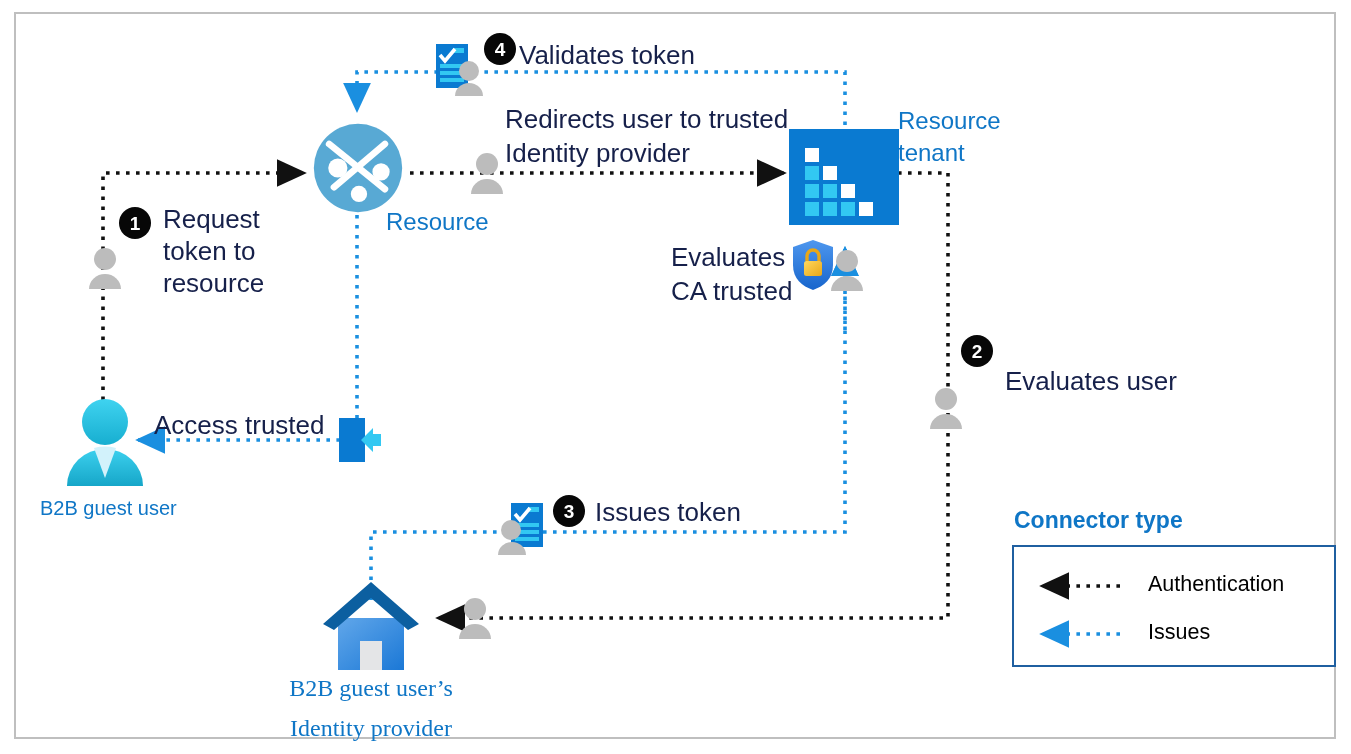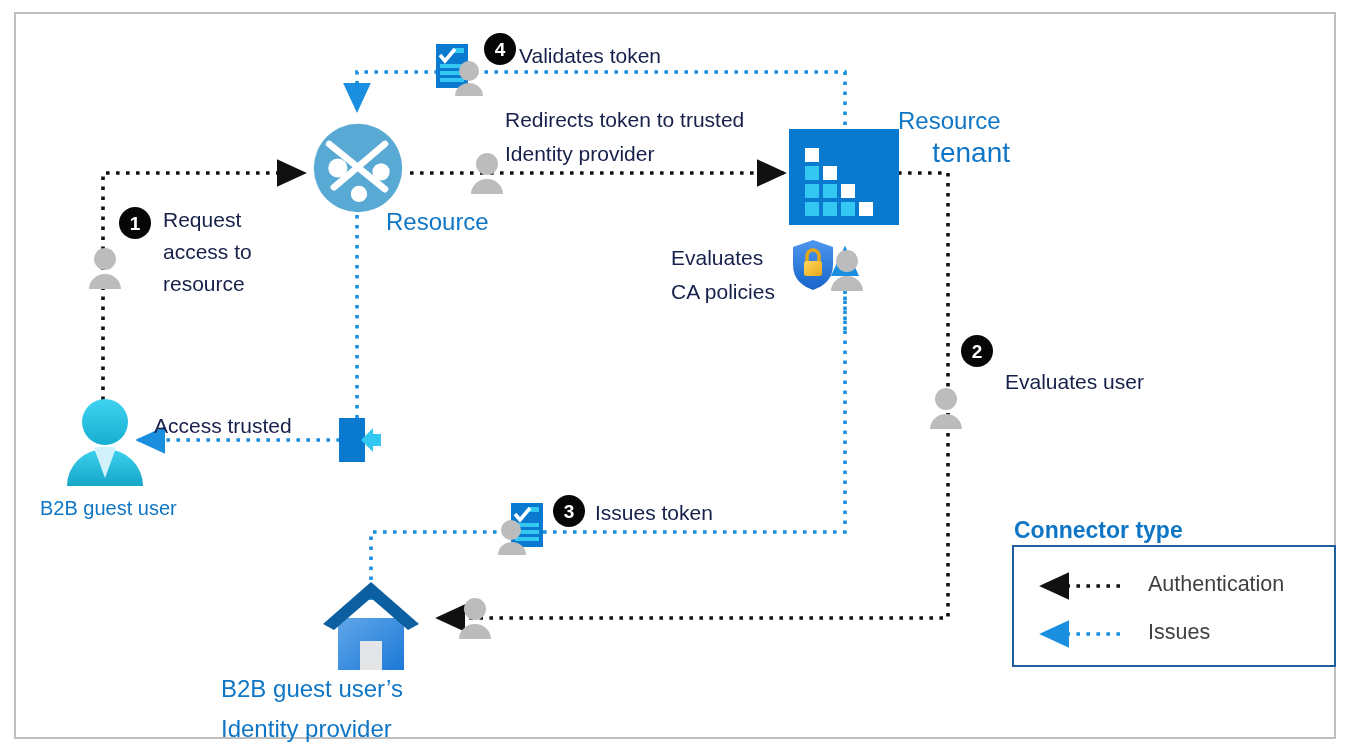--- a/index.html
+++ b/index.html
@@ -14,26 +14,26 @@
     position:absolute;left:14px;top:12px;
     width:1322px;height:727px;
     border:2px solid #bfbfbf;
     box-sizing:border-box;
   }
   svg.layer{position:absolute;left:0;top:0;width:1351px;height:754px;pointer-events:none;}
   .lbl{
     position:absolute;
     color:#16204a;
     font-family:"Liberation Sans", sans-serif;
-    font-size:21px;
+    font-size:26px;
     line-height:29px;
     white-space:pre;
   }
   .lbl.blue{color:#0f76c6;}
-  .lbl.center{}
+  .lbl.center{text-align:center;font-family:Liberation Serif, serif;}
   .step{
     position:absolute;
     width:32px;height:32px;border-radius:50%;
     background:#070707;color:#ffffff;
     font-family:"Liberation Sans", sans-serif;
     font-size:19px;font-weight:bold;
     display:flex;align-items:center;justify-content:center;
     line-height:1;
   }
   .icon{position:absolute;}
@@ -42,25 +42,24 @@
     border:2px solid #1f5fa0;
     background:#ffffff;
     box-sizing:border-box;
   }
   .legend-title{
     position:absolute;
     color:#0f76c6;
     font-size:23px;font-weight:bold;
     font-family:"Liberation Sans", sans-serif;
     white-space:pre;
-    margin-top:10px;
   }
   .legend-label{
     position:absolute;
-    color:#404040;font-size:21.5px;
+    color:#000000;font-size:21.5px;
     font-family:"Liberation Sans", sans-serif;
     white-space:pre;
   }
 </style>
 </head>
 <body>
 
 <div id="canvas">
 
   <div id="frame"></div>
@@ -234,34 +233,34 @@
     <rect x="38" y="63" width="22" height="29" fill="#e4e5e7"></rect>
   </svg>
 
   <div class="step" style="left:119px;top:207px">1</div>
   <div class="step" style="left:961px;top:335px">2</div>
   <div class="step" style="left:553px;top:495px">3</div>
   <div class="step" style="left:484px;top:33px">4</div>
 
   <div class="lbl" style="left:519px;top:41px">Validates token</div>
 
-  <div class="lbl" style="left:505px;top:105px">Redirects token to trusted</div>
+  <div class="lbl" style="left:505px;top:105px">Redirects user to trusted</div>
   <div class="lbl" style="left:505px;top:139px">Identity provider</div>
 
   <div class="lbl blue" style="left:386px;top:207px;font-size:24px">Resource</div>
 
   <div class="lbl blue" style="left:898px;top:106px;font-size:24px">Resource</div>
-  <div class="lbl blue" style="left:898px;top:138px;width:112px;text-align:right;font-size:28px">tenant</div>
+  <div class="lbl blue" style="left:898px;top:138px;width:112px;text-align:left;font-size:24px">tenant</div>
 
   <div class="lbl" style="left:163px;top:205px">Request</div>
-  <div class="lbl" style="left:163px;top:237px">access to</div>
+  <div class="lbl" style="left:163px;top:237px">token to</div>
   <div class="lbl" style="left:163px;top:269px">resource</div>
 
   <div class="lbl" style="left:671px;top:243px">Evaluates</div>
-  <div class="lbl" style="left:671px;top:277px">CA policies</div>
+  <div class="lbl" style="left:671px;top:277px">CA trusted</div>
 
   <div class="lbl" style="left:1005px;top:367px">Evaluates user</div>
 
   <div class="lbl" style="left:154px;top:411px">Access trusted</div>
 
   <div class="lbl blue" style="left:40px;top:494px;font-size:20px">B2B guest user</div>
 
   <div class="lbl" style="left:595px;top:498px">Issues token</div>
 
 

